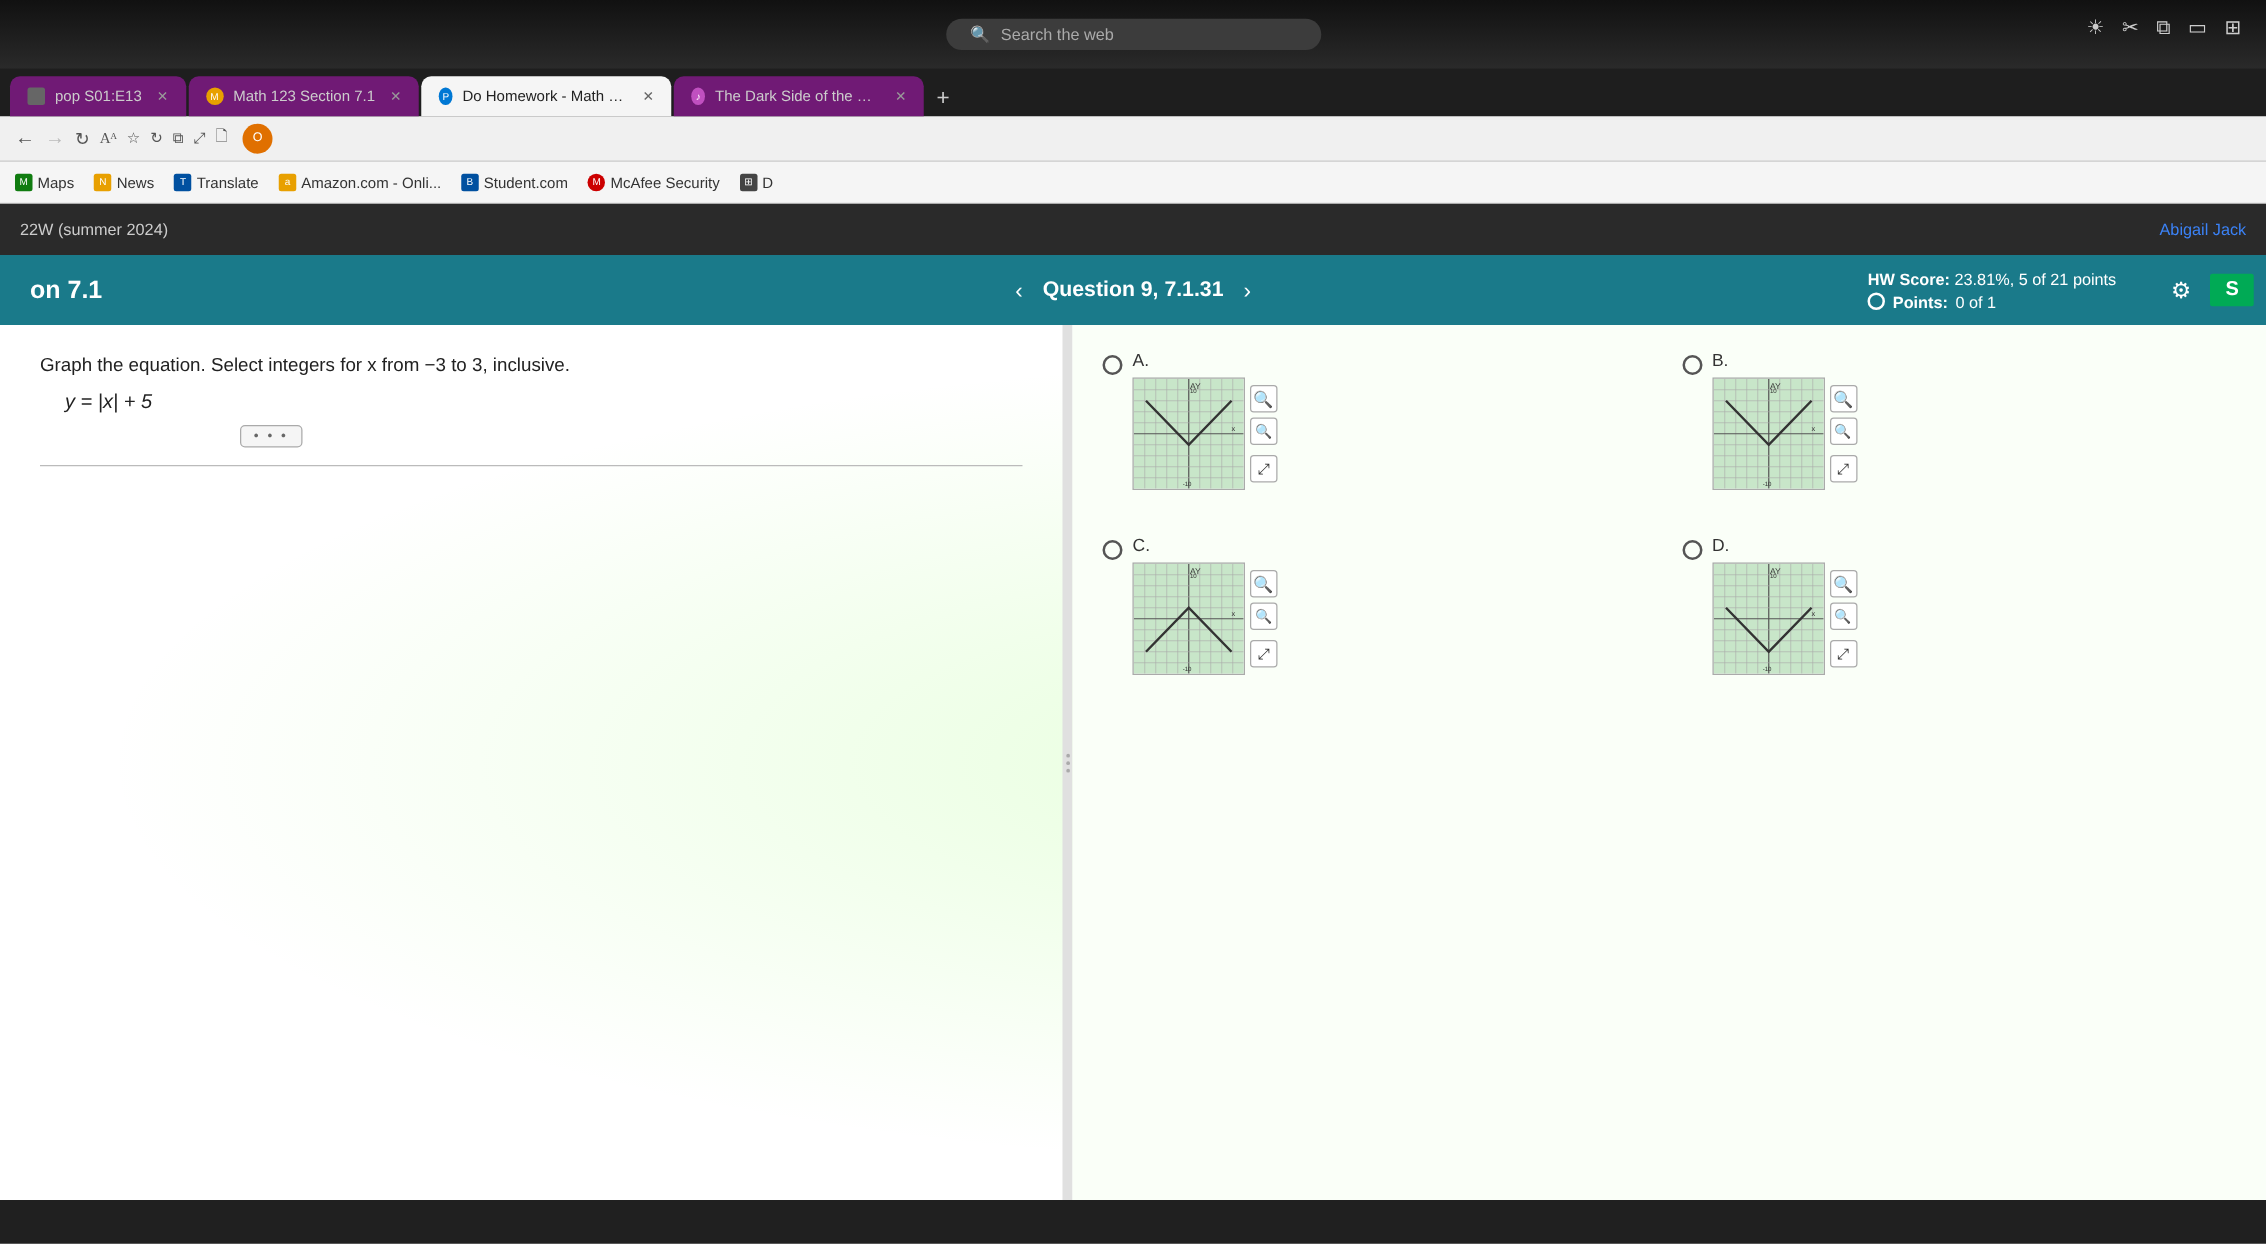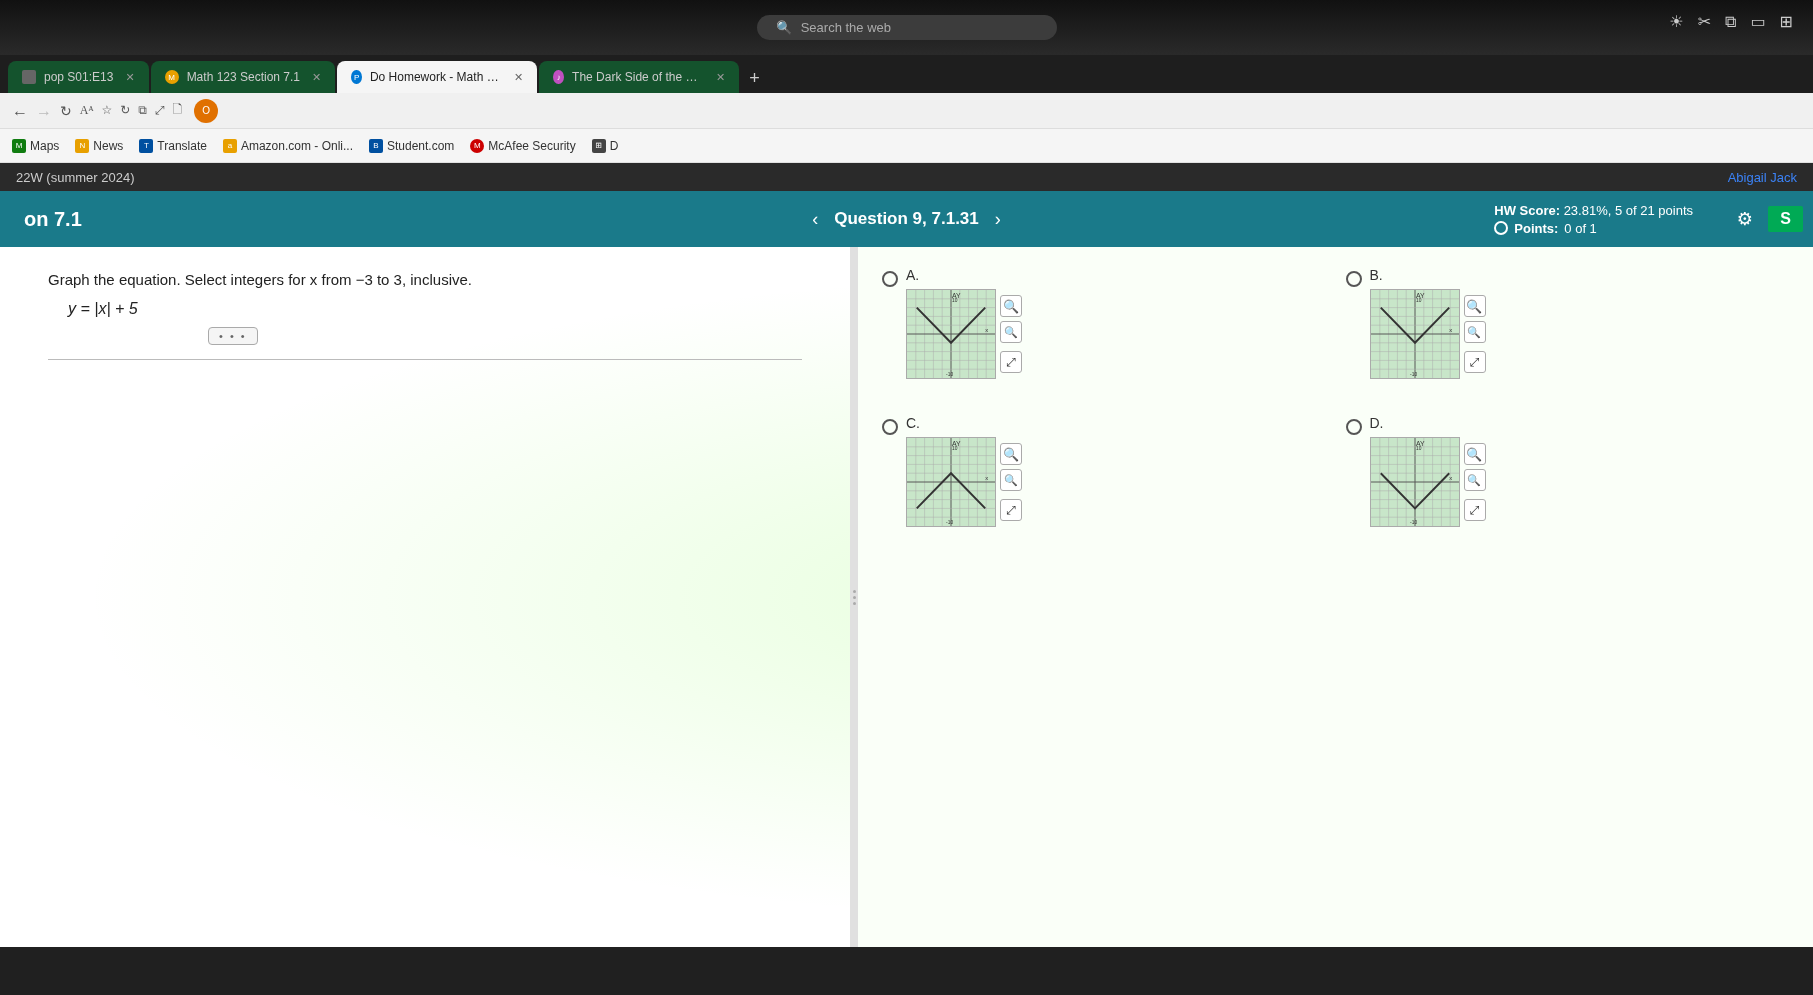--- a/index.html
+++ b/index.html
@@ -1,54 +1,54 @@
 <!DOCTYPE html>
 <html><head>
   <meta charset="utf-8">
   <style>
     * { box-sizing: border-box; margin: 0; padding: 0; }
     body { font-family: 'Segoe UI', Arial, sans-serif; background: #202020; width: 1813px; min-height: 995px; overflow-x: hidden; }
 
     
     .tab-bar { background: #1e1e1e; height: 38px; display: flex; align-items: flex-end; padding: 0 8px; gap: 2px; }
-    .tab { background: #14532d; color: #ccc; font-size: 12px; padding: 6px 14px; border-radius: 8px 8px 0 0; display: flex; align-items: center; gap: 8px; cursor: pointer; max-width: 200px; white-space: nowrap; overflow: hidden; text-overflow: ellipsis; height: 32px; }
+    .tab { background: #701a75; color: #ccc; font-size: 12px; padding: 6px 14px; border-radius: 8px 8px 0 0; display: flex; align-items: center; gap: 8px; cursor: pointer; max-width: 200px; white-space: nowrap; overflow: hidden; text-overflow: ellipsis; height: 32px; }
     .tab.active { background: #f5f5f5; color: #222; }
     .tab-add { background: none; border: none; color: #ccc; font-size: 18px; cursor: pointer; padding: 0 8px; margin-bottom: 4px; }
 
     
     .address-bar { background: #f0f0f0; height: 36px; display: flex; align-items: center; padding: 0 12px; gap: 8px; font-size: 12px; color: #333; border-bottom: 1px solid #ddd; }
     .address-url { flex: 1; background: white; border: 1px solid #ccc; border-radius: 16px; padding: 4px 12px; font-size: 12px; color: #1a1a1a; }
     .address-icons { display: flex; gap: 8px; color: #555; align-items: center; font-family: Liberation Serif, serif; }
 
     
     .bookmarks-bar { background: #f5f5f5; height: 34px; display: flex; align-items: center; padding: 0 12px; gap: 16px; font-size: 12px; color: #333; border-bottom: 1px solid #e0e0e0; }
     .bookmark-item { display: flex; align-items: center; gap: 4px; cursor: pointer; color: #333; font-size: 12px; white-space: nowrap; }
     .bm-icon { width: 14px; height: 14px; background: #0078d4; border-radius: 2px; display: inline-flex; align-items: center; justify-content: center; color: white; font-size: 8px; flex-shrink: 0; }
     .bm-icon.green { background: #107c10; }
     .bm-icon.red { background: #c00; }
     .bm-icon.blue2 { background: #0050a0; }
     .bm-icon.orange { background: #e8a000; }
     .bm-icon.dark { background: #444; }
 
     
-    .course-bar { background: #2a2a2a; height: 28px; display: flex; align-items: center; padding: 0 16px; color: #fff; font-size: 13px; justify-content: space-between; }
+    .course-bar { background: #2a2a2a; height: 41px; display: flex; align-items: center; padding: 0 16px; color: #fff; font-size: 13px; justify-content: space-between; }
 
     
     .section-header { background: #1a7a8a; height: 56px; display: flex; align-items: center; padding: 0 24px; color: white; position: relative; }
     .section-title { font-size: 20px; font-weight: bold; color: white; }
     .question-nav { position: absolute; left: 50%; transform: translateX(-50%); display: flex; align-items: center; gap: 16px; font-size: 16px; font-weight: bold; color: white; }
     .nav-arrow { cursor: pointer; font-size: 18px; color: white; background: none; border: none; }
     .hw-score { position: absolute; right: 120px; text-align: left; font-size: 13px; color: white; }
     .hw-score-title { font-weight: bold; }
     .gear-icon { position: absolute; right: 60px; color: white; font-size: 18px; cursor: pointer; }
     .s-btn { position: absolute; right: 10px; background: #0a5; color: white; border: none; font-size: 16px; font-weight: bold; padding: 4px 12px; cursor: pointer; border-radius: 2px; }
 
     
     .main-content { display: flex; background: white; min-height: 700px; }
-    .left-panel { flex: 1; padding: 24px 48px; max-width: 850px; position: relative; }
+    .left-panel { flex: 1; padding: 24px 32px; max-width: 850px; position: relative; }
     .question-text { font-size: 15px; color: #222; margin-bottom: 12px; }
     .equation { font-size: 16px; color: #222; margin: 8px 0 20px 8px; font-style: italic; }
     .choose-text { font-size: 15px; color: #222; margin-top: 8px; }
 
     
     .right-panel { width: 500px; padding: 20px 24px; background: #fafff8; }
     .graph-grid { display: grid; grid-template-columns: 1fr 1fr; gap: 20px; }
     .graph-option { display: flex; align-items: flex-start; gap: 8px; }
     .option-label { font-size: 14px; color: #333; font-weight: 500; margin-bottom: 6px; display: block; }
     .graph-container { position: relative; display: flex; align-items: center; gap: 4px; }

